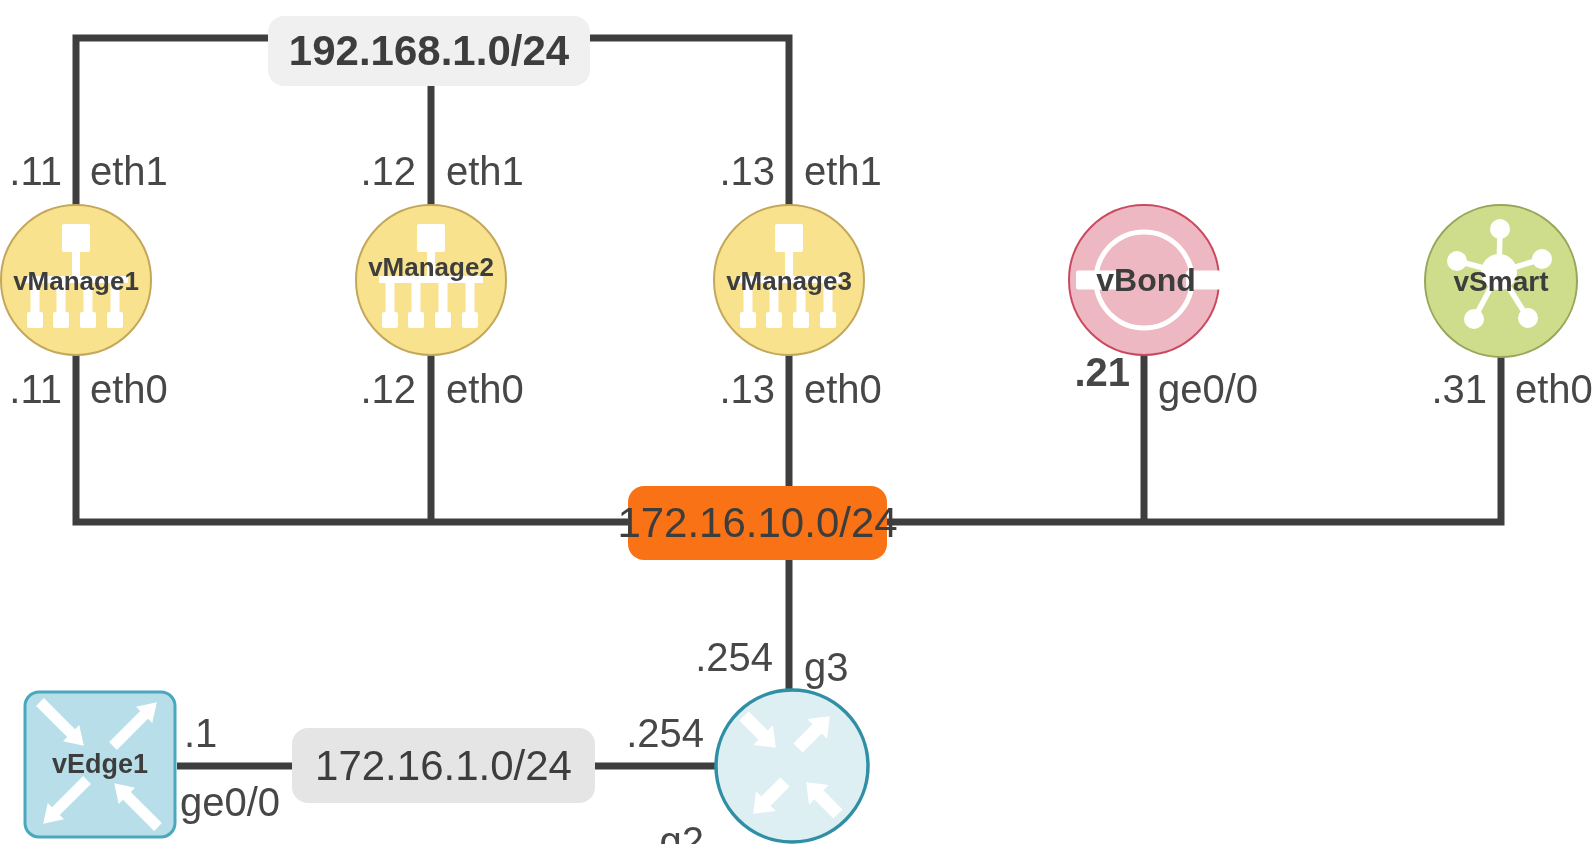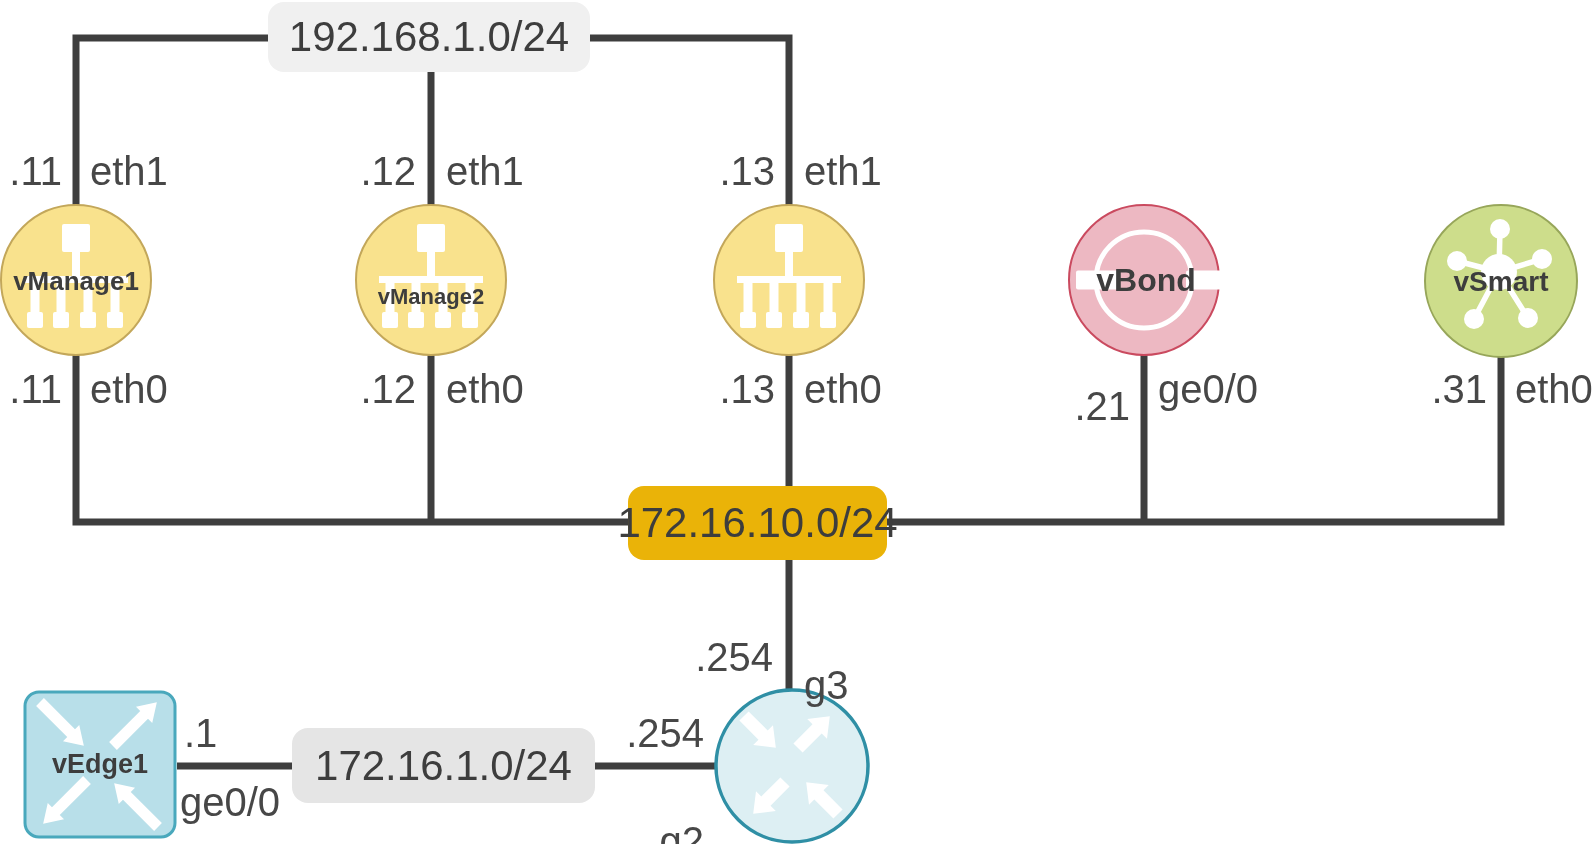--- a/index.html
+++ b/index.html
@@ -128,49 +128,50 @@
       <circle cx="792" cy="766" r="76" stroke-width="3.5" fill="#ddeff3" stroke="#2f8fa5"></circle>
       <g fill="#ffffff">
         <path d="M0,-6.5 L27,-6.5 L27,-14 L45,0 L27,14 L27,6.5 L0,6.5 Z" transform="translate(744,716) rotate(45)"></path>
         <path d="M0,-6.5 L27,-6.5 L27,-14 L45,0 L27,14 L27,6.5 L0,6.5 Z" transform="translate(798,748) rotate(-45)"></path>
         <path d="M0,-6.5 L27,-6.5 L27,-14 L45,0 L27,14 L27,6.5 L0,6.5 Z" transform="translate(785,782) rotate(135)"></path>
         <path d="M0,-6.5 L27,-6.5 L27,-14 L45,0 L27,14 L27,6.5 L0,6.5 Z" transform="translate(838,814) rotate(-135)"></path>
       </g>
     </g>
   </svg>
 
-  <div class="net-box" style="left: 268px; top: 2px; width: 322px; height: 70px; background: rgb(240, 240, 240);">192.168.1.0/24</div>
-  <div class="net-box" style="left: 628px; top: 486px; width: 259px; height: 74px; background: #eab308;">172.16.10.0/24</div>
+  <div class="net-box" style="left: 268px; top: 16px; width: 322px; height: 70px; background: rgb(240, 240, 240); font-weight: bold;">192.168.1.0/24</div>
+  <div class="net-box" style="left: 628px; top: 486px; width: 259px; height: 74px; background: #f97316;">172.16.10.0/24</div>
   <div class="net-box" style="left: 292px; top: 728px; width: 303px; height: 75px; background: #e5e5e5;">172.16.1.0/24</div>
 
   <div class="lbl ip" style="left:-48px;top:149px;">.11</div>
   <div class="lbl" style="left:90px;top:149px;">eth1</div>
   <div class="lbl ip" style="left:306px;top:149px;">.12</div>
   <div class="lbl" style="left:446px;top:149px;">eth1</div>
   <div class="lbl ip" style="left:665px;top:149px;">.13</div>
   <div class="lbl" style="left:804px;top:149px;">eth1</div>
 
   <div class="lbl ip" style="left:-48px;top:367px;">.11</div>
   <div class="lbl" style="left:90px;top:367px;">eth0</div>
   <div class="lbl ip" style="left:306px;top:367px;">.12</div>
   <div class="lbl" style="left:446px;top:367px;">eth0</div>
   <div class="lbl ip" style="left:665px;top:367px;">.13</div>
   <div class="lbl" style="left:804px;top:367px;">eth0</div>
-  <div class="lbl ip" style="left:1020px;top:384px;">.21</div>
+  <div class="lbl ip" style="left:1020px;top:350px;font-weight:bold;">.21</div>
   <div class="lbl" style="left:1158px;top:367px;">ge0/0</div>
   <div class="lbl ip" style="left:1377px;top:367px;">.31</div>
   <div class="lbl" style="left:1515px;top:367px;">eth0</div>
 
   <div class="lbl ip" style="left:663px;top:635px;">.254</div>
-  <div class="lbl" style="left:804px;top:663px;text-align:center;">g3</div>
+  <div class="lbl" style="left:804px;top:645px;text-align:center;">g3</div>
 
   <div class="lbl" style="left:184px;top:711px;">.1</div>
   <div class="lbl" style="left:180px;top:780px;">ge0/0</div>
   <div class="lbl ip" style="left:594px;top:711px;">.254</div>
   <div class="lbl ip" style="left:594px;top:819px;">g2</div>
 
   <div class="node-label" style="left:-34px;top:263px;font-size:26px;">vManage1</div>
-  <div class="node-label" style="left:321px;top:279px;font-size:22px;">vManage2</div>
+  <div class="node-label" style="left:321px;top:249px;font-size:26px;">vManage2</div>
+  <div class="node-label" style="left:679px;top:263px;font-size:26px;">vManage3</div>
   <div class="node-label" style="left:1036px;top:262px;font-size:32px;">vBond</div>
   <div class="node-label" style="left:1391px;top:264px;font-size:28px;">vSmart</div>
   <div class="node-label" style="left:-10px;top:746px;font-size:27px;">vEdge1</div>
 
 </div>
 
 </body></html>

